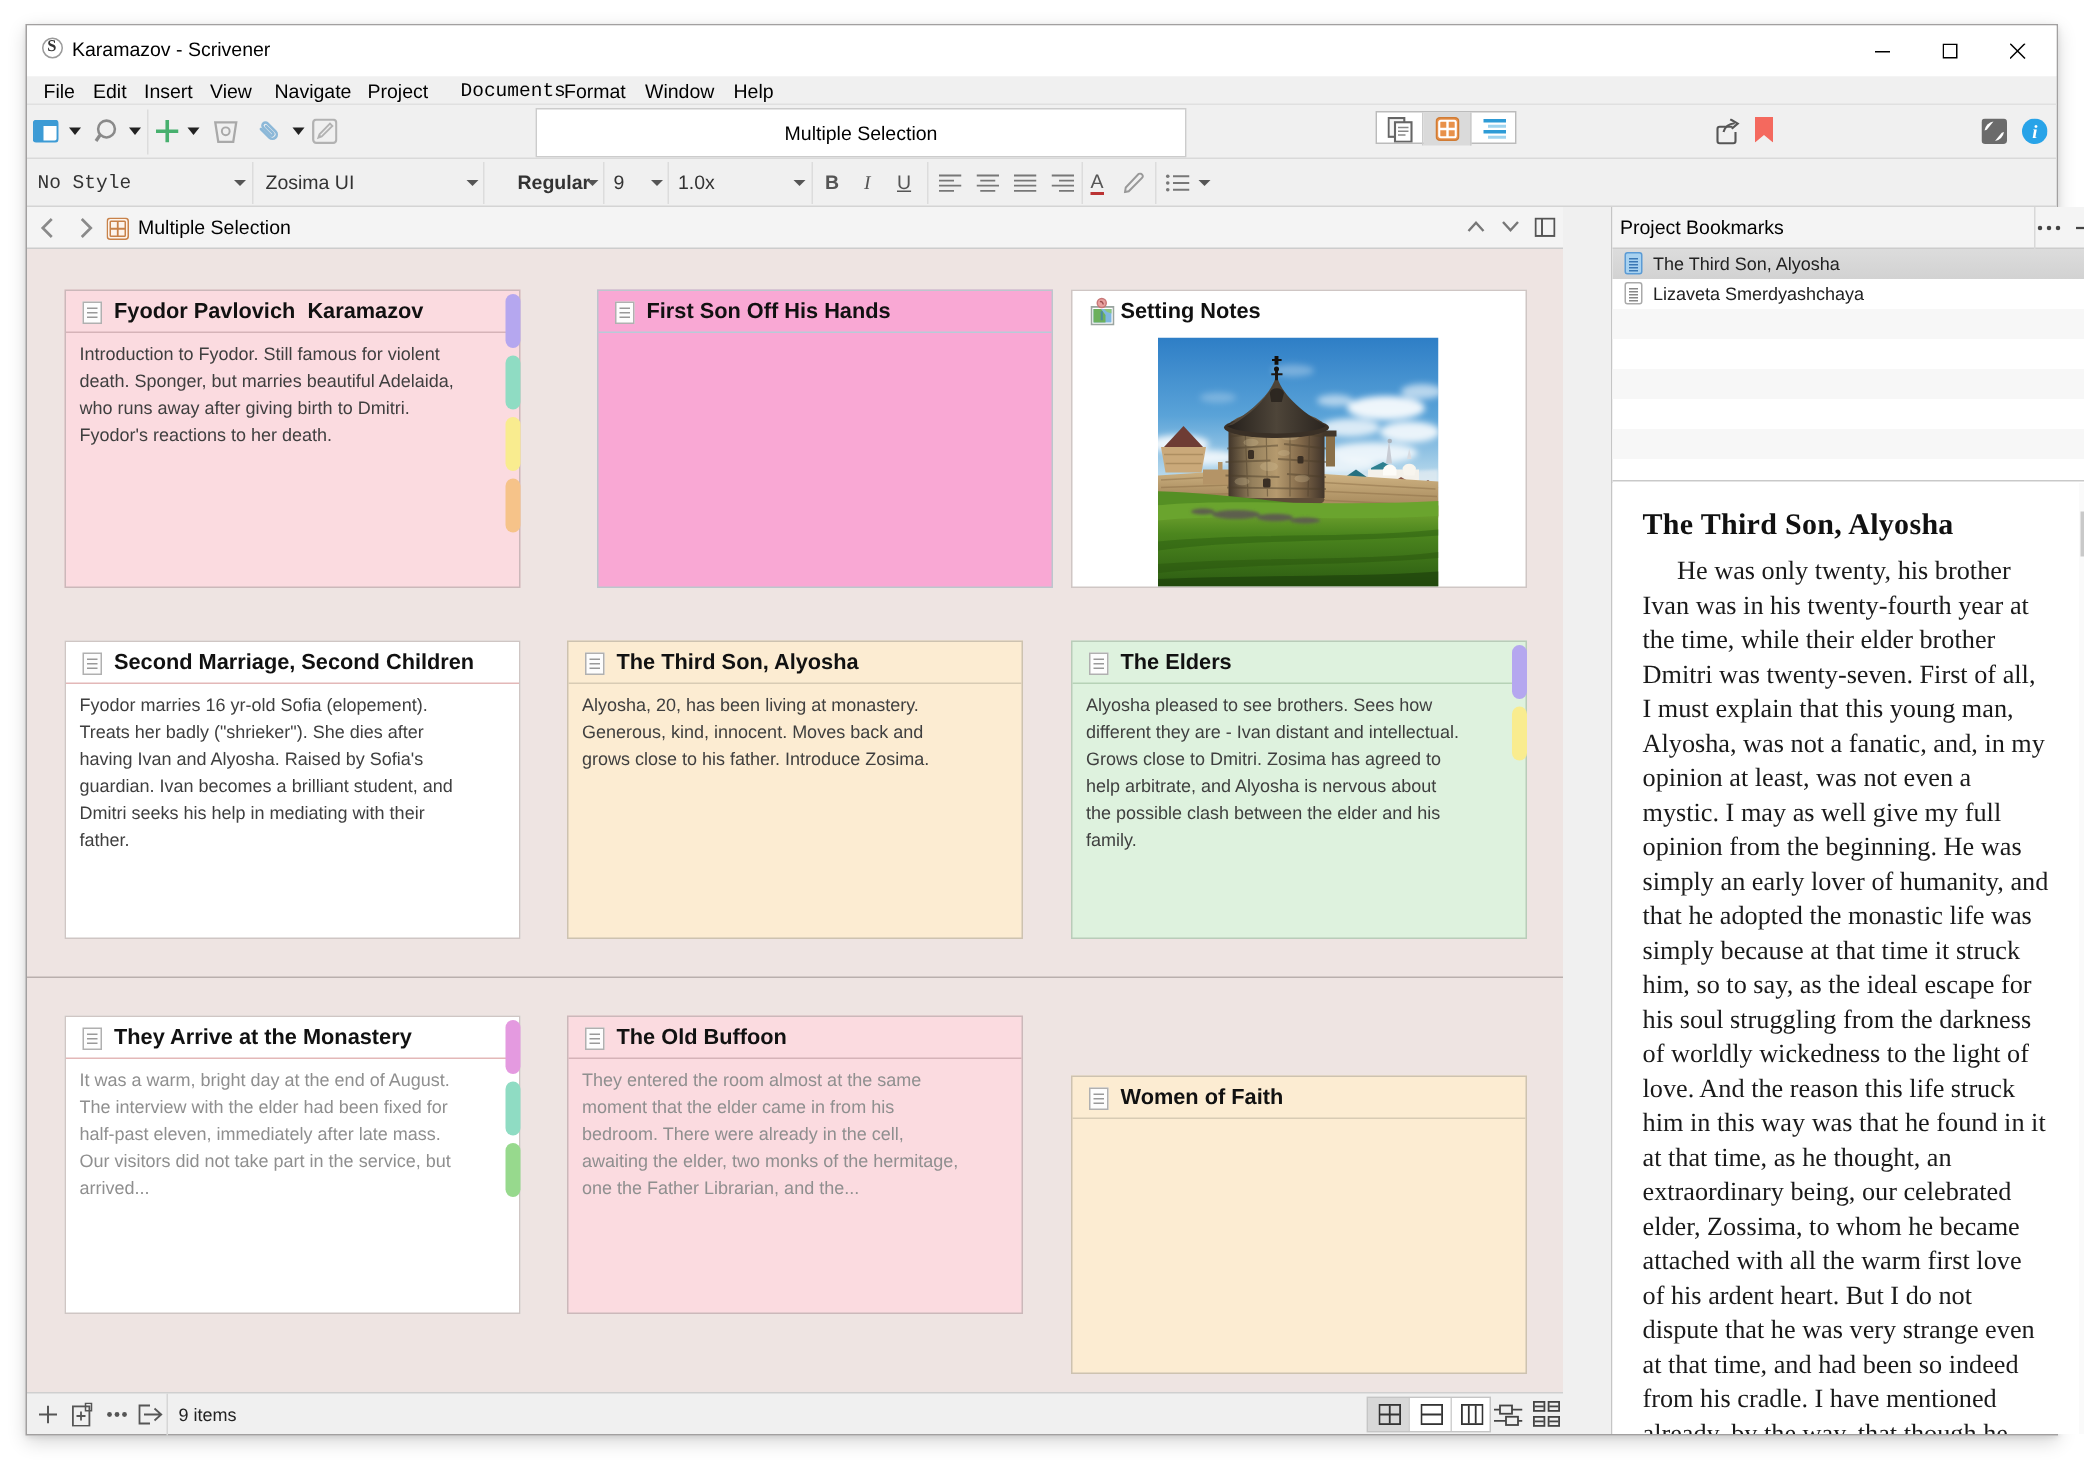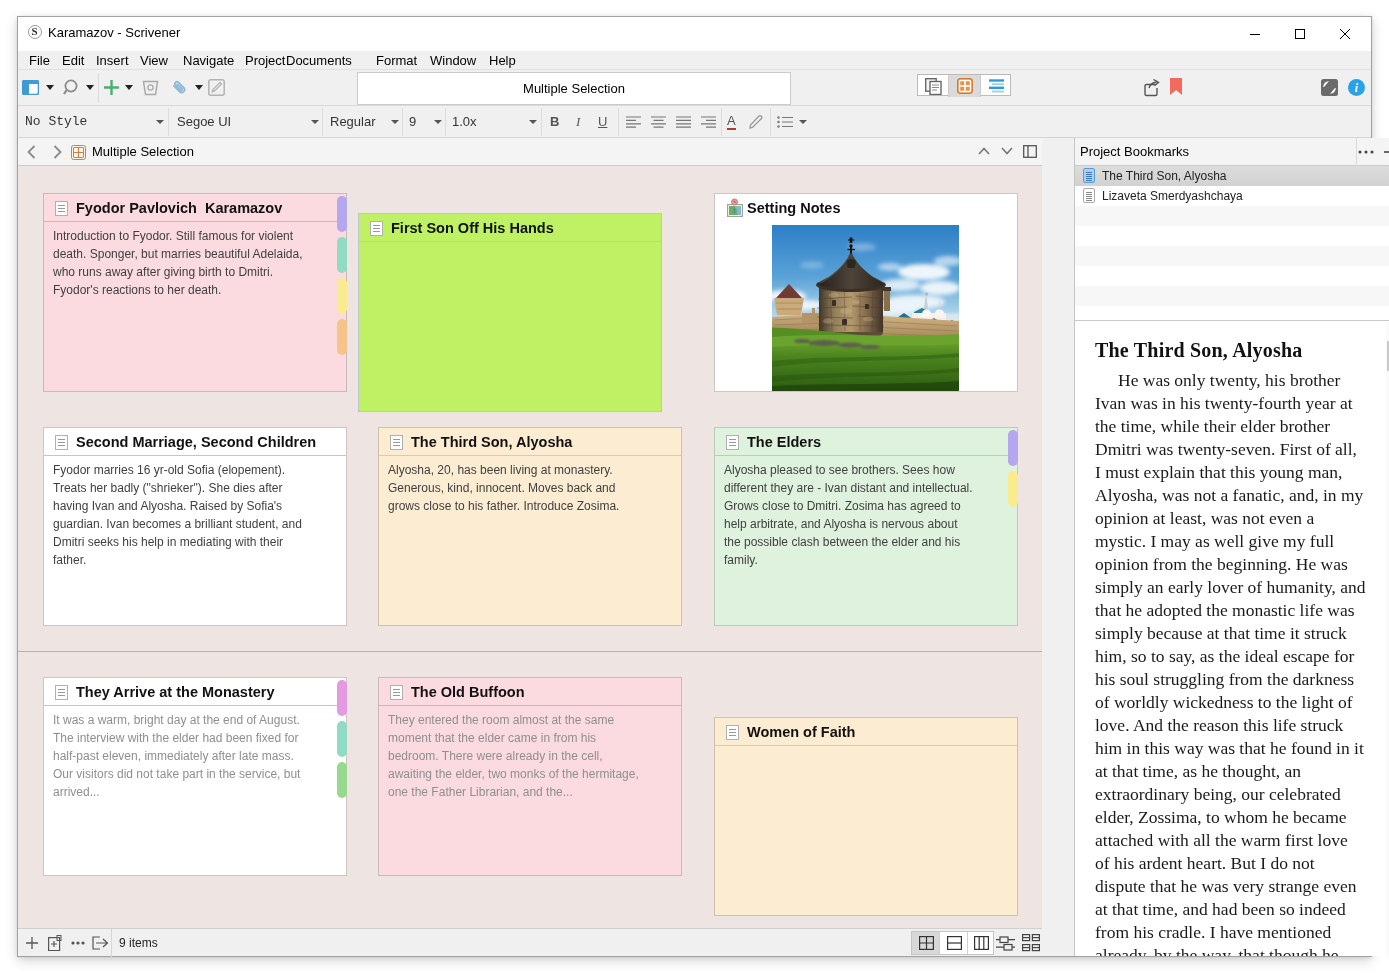--- a/index.html
+++ b/index.html
@@ -111,21 +111,21 @@
         </svg>
       </div>
   </div>
   <div id="menubar">
     <span style="left:11px;">File</span>
       <span style="left:44px;">Edit</span>
       <span style="left:78px;">Insert</span>
       <span style="left:122px;">View</span>
       <span style="left:165px;">Navigate</span>
       <span style="left:227px;text-align:center;">Project</span>
-      <span style="left:268px;">Documents</span>
+      <span style="left:289px;font-family:Liberation Mono, monospace;">Documents</span>
       <span style="left:358px;">Format</span>
       <span style="left:412px;">Window</span>
       <span style="left:471px;">Help</span>
   </div>
   <div id="toolbar">
     <svg style="left:4px;top:10px;" width="17" height="15" viewBox="0 0 17 15">
         <rect x="0.5" y="0.5" width="16" height="14" rx="2" fill="#fff" stroke="#3d9bd5" stroke-width="1.6"></rect>
         <path d="M1 1 h15 v3 h-15 z M1 4 h6 v10 h-6 z" fill="#3d9bd5"></path>
       </svg>
     <div class="ddarrow" style="left:28px;"></div>
@@ -195,24 +195,24 @@
       </svg>
     <svg style="left:1330px;top:9px;" width="17" height="17" viewBox="0 0 17 17">
         <circle cx="8.5" cy="8.5" r="8.5" fill="#28a3e8"></circle>
         <text x="8.5" y="13" font-family="Liberation Serif,serif" font-style="italic" font-weight="bold" font-size="12.5" fill="#fff" text-anchor="middle">i</text>
       </svg>
   </div>
   <div id="formatbar">
     <div class="fb-label" style="left:7px;font-family:Liberation Mono, monospace;">No Style</div>
       <div class="fb-arrow" style="left:138px;"></div>
       <div class="fsep" style="left:150px;"></div>
-    <div class="fb-label" style="left:159px;">Segoe UI</div>
+    <div class="fb-label" style="left:159px;">Zosima UI</div>
       <div class="fb-arrow" style="left:293px;"></div>
       <div class="fsep" style="left:304px;"></div>
-    <div class="fb-label" style="left:312px;">Regular</div>
+    <div class="fb-label" style="left:327px;font-weight:bold;">Regular</div>
       <div class="fb-arrow" style="left:373px;"></div>
       <div class="fsep" style="left:384px;"></div>
     <div class="fb-label" style="left:391px;">9</div>
       <div class="fb-arrow" style="left:416px;"></div>
       <div class="fsep" style="left:427px;"></div>
     <div class="fb-label" style="left:434px;">1.0x</div>
       <div class="fb-arrow" style="left:511px;"></div>
       <div class="fsep" style="left:523px;"></div>
     <div class="fb-label" style="left:532px;font-weight:bold;color:#555;">B</div>
     <div class="fb-label" style="left:558px;font-style:italic;font-family:'Liberation Serif',serif;color:#555;">I</div>
@@ -281,21 +281,21 @@
               <i style="top:9px"></i>
             </div>
           <div class="ctitle">Fyodor Pavlovich&nbsp; Karamazov</div>
           <div class="cbody">Introduction to Fyodor. Still famous for violent<br>death. Sponger, but marries beautiful Adelaida,<br>who runs away after giving birth to Dmitri.<br>Fyodor's reactions to her death.</div>
           <div class="chip" style="right:-1px;top:2px;height:36px;background:#b5a7ef;"></div>
           <div class="chip" style="right:-1px;top:43px;height:36px;background:#8fdcc3;"></div>
           <div class="chip" style="right:-1px;top:84px;height:36px;background:#f9ec8f;"></div>
           <div class="chip" style="right:-1px;top:125px;height:36px;background:#f6c389;"></div>
         </div>
 
-        <div class="card" style="left:340px;top:27px;background:#bef264;border-color:#bcc6cd;margin-top:20px;">
+        <div class="card" style="left:380px;top:27px;background:#f9a8d4;border-color:#bcc6cd;">
           <div class="chead" style="border-color:#b8cbd8;"></div>
           <div class="cicon">
               <i style="top:3px"></i>
               <i style="top:6px"></i>
               <i style="top:9px"></i>
             </div>
           <div class="ctitle">First Son Off His Hands</div>
         </div>
 
         <div class="card" style="left:696px;top:27px;">

